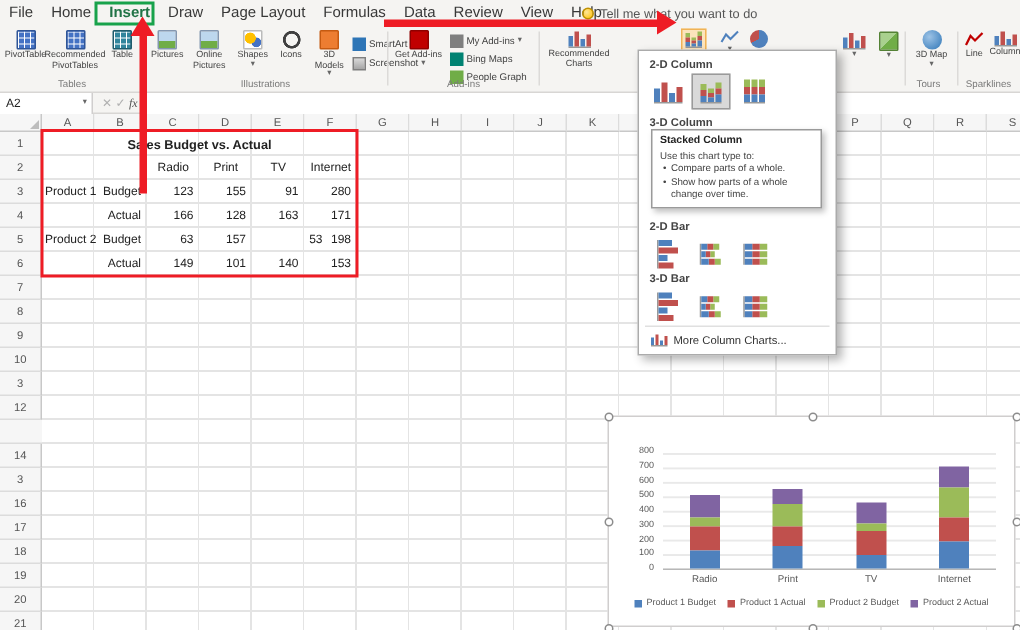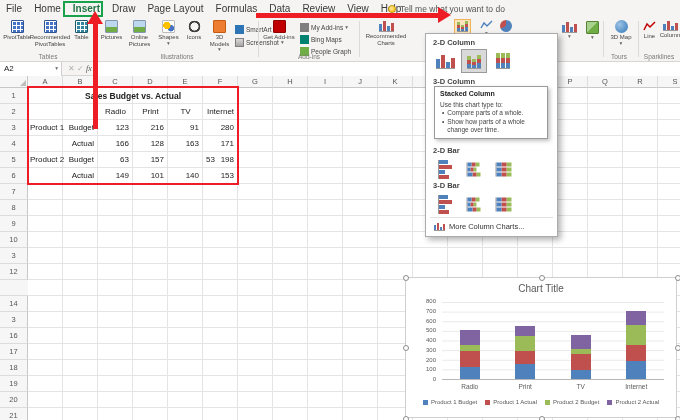--- a/index.html
+++ b/index.html
@@ -386,21 +386,21 @@
     <div class="gridbg"></div>
     <div>
         <div class="cell c-title" style="left: 63px; top: 12px; width: 140px;">Sales Budget vs. Actual</div>
         <div class="cell c-center" style="left: 98px; top: 28px;">Radio</div>
         <div class="cell c-center" style="left: 133px; top: 28px;">Print</div>
         <div class="cell c-center" style="left: 168px; top: 28px;">TV</div>
         <div class="cell c-center" style="left: 203px; top: 28px;">Internet</div>
         <div class="cell c-left c-nowrap" style="left: 28px; top: 44px;">Product 1</div>
         <div class="cell c-right" style="left: 63px; top: 44px;">Budget</div>
         <div class="cell c-right" style="left: 98px; top: 44px;">123</div>
-        <div class="cell c-right" style="left: 133px; top: 44px;">216</div>
+        <div class="cell c-right" style="left: 133px; top: 44px;">155</div>
         <div class="cell c-right" style="left: 168px; top: 44px;">91</div>
         <div class="cell c-right" style="left: 203px; top: 44px;">280</div>
         <div class="cell c-right" style="left: 63px; top: 60px;">Actual</div>
         <div class="cell c-right" style="left: 98px; top: 60px;">166</div>
         <div class="cell c-right" style="left: 133px; top: 60px;">128</div>
         <div class="cell c-right" style="left: 168px; top: 60px;">163</div>
         <div class="cell c-right" style="left: 203px; top: 60px;">171</div>
         <div class="cell c-left c-nowrap" style="left: 28px; top: 76px;">Product 2</div>
         <div class="cell c-right" style="left: 63px; top: 76px;">Budget</div>
         <div class="cell c-right" style="left: 98px; top: 76px;">63</div>
@@ -681,21 +681,20 @@
                 <div class="gseg" style="height: 6px; background: rgb(192, 80, 77);"></div>
               </div>
             </div>
           </div>
         </span>
       <span>More Column Charts...</span>
     </div>
   </div>
 
   <div class="chart">
-    <div class="ctitle">Chart Title</div>
   <div class="ytick" style="top: 98px;">0</div>
       <div class="ytick" style="top: 88.3px;">100</div>
       <div class="ytick" style="top: 78.5px;">200</div>
       <div class="ytick" style="top: 68.8px;">300</div>
       <div class="ytick" style="top: 59px;">400</div>
       <div class="ytick" style="top: 49.3px;">500</div>
       <div class="ytick" style="top: 39.5px;">600</div>
       <div class="ytick" style="top: 29.8px;">700</div>
       <div class="ytick" style="top: 20px;">800</div>
       <div class="plot">

